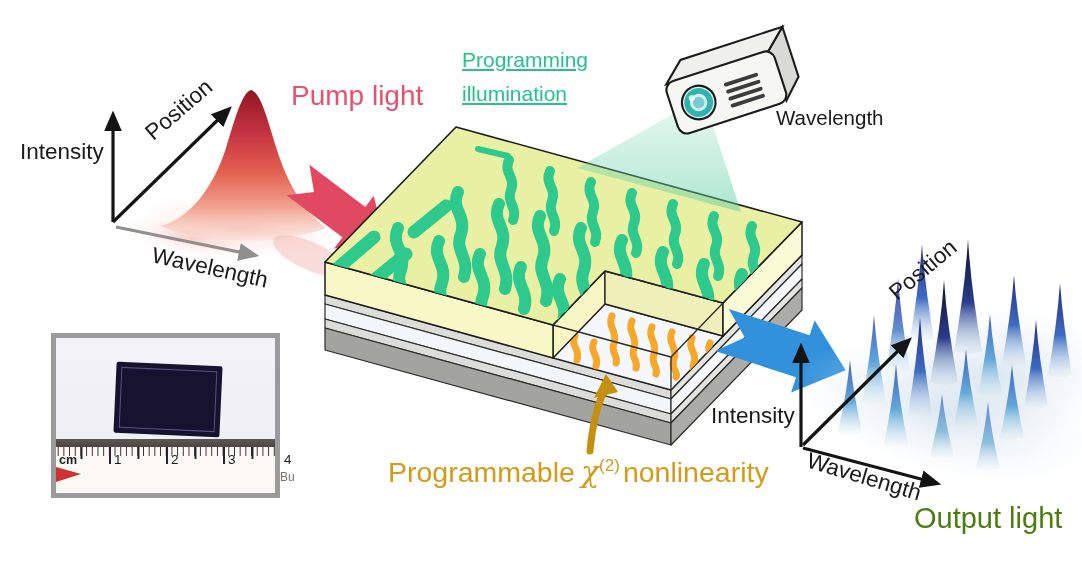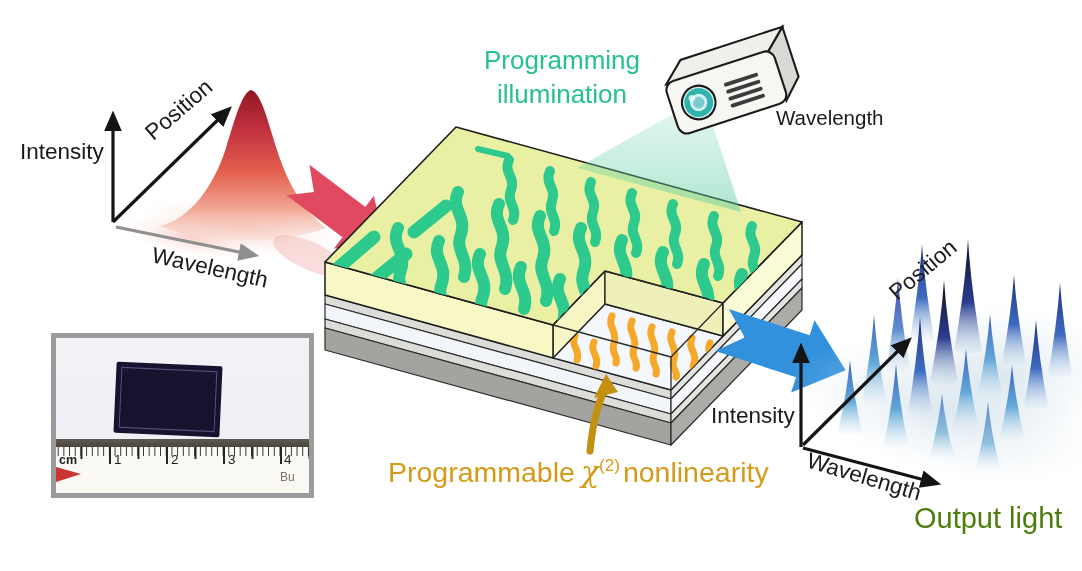--- a/index.html
+++ b/index.html
@@ -2,36 +2,36 @@
 <html><head>
 <meta charset="utf-8">
 <style>
   html,body{margin:0;padding:0;background:#fff;}
   #stage{position:relative;width:1082px;height:571px;background:#ffffff;overflow:hidden;
          font-family:"Liberation Sans",sans-serif;color:#1a1a1a;}
   #art{position:absolute;left:0;top:0;}
   .lbl{position:absolute;white-space:nowrap;line-height:1.05;}
   .axis{font-size:22.5px;color:#1a1a1a;}
   #pump-light{left:291px;top:81px;font-size:28px;color:#E8516E;}
-  #prog-illum{left:462px;top:43px;width:200px;text-align:center;font-size:26px;
-              line-height:34px;color:#26C28A;}
+  #prog-illum{left:462px;top:43px;width:200px;font-size:21px;
+              line-height:34px;color:#26C28A;text-decoration:underline;}
   #projector-label{left:776px;top:107px;font-size:20.5px;}
   #intensity-left{left:20px;top:140px;}
   #position-left{left:139px;top:98px;transform:rotate(-40.5deg);}
   #wavelength-left{left:151px;top:256px;transform:rotate(12.5deg);}
   #intensity-right{left:711px;top:404px;}
   #position-right{left:883px;top:258px;transform:rotate(-40deg);}
   #wavelength-right{left:805px;top:465px;transform:rotate(16.5deg);}
   #output-light{left:914px;top:503px;font-size:29px;color:#4d7c0f;}
   #programmable{left:388px;top:456px;font-size:28.5px;color:#D49A18;text-align:center;}
   #programmable .chi{font-family:"DejaVu Serif",serif;font-style:italic;font-size:30px;margin-left:6px;}
   #programmable .sup{font-size:17px;position:relative;top:-11px;}
   #programmable .post{margin-left:3px;}
   
-  #photo{position:absolute;left:51px;top:333px;width:263px;height:165px;box-sizing:border-box;
+  #photo{position:absolute;left:51px;top:333px;width:229px;height:165px;box-sizing:border-box;
          border:5px solid #9B9B9B;background:linear-gradient(#F3F2F7,#EEEDF3);}
   #sample-chip{position:absolute;left:59px;top:26px;width:106px;height:71px;background:#17132E;
                transform:rotate(2.6deg);border-radius:2px;}
   #sample-chip .inner{position:absolute;left:5px;top:5px;right:5px;bottom:5px;
                border:1.5px solid rgba(135,135,195,.55);}
   #ruler{position:absolute;left:0;top:101px;width:100%;height:54px;background:#FAF9F3;}
   #ruler .bar{position:absolute;left:0;top:0;width:100%;height:8px;
               background:linear-gradient(#5E5952,#4A453E);}
   #ruler .ticks{position:absolute;left:0;top:8px;width:100%;height:17px;
       background-image:
@@ -261,20 +261,21 @@
       <line x1="803" y1="448" x2="936" y2="483" marker-end="url(#ahB)"></line>
     </g>
   </g>
 
   <g>
     <path d="M590,451 C592,430 596,410 602,396" stroke="#C3900F" stroke-width="7" fill="none" stroke-linecap="round"></path>
     <polygon points="606,374 594,398 618,392" fill="#C3900F"></polygon>
   </g>
 </svg>
 
+<div class="lbl" id="pump-light">Pump light</div>
 
 <div class="lbl" id="prog-illum">
   <div>Programming</div>
   <div>illumination</div>
 </div>
 
 <div class="lbl" id="projector-label">Wavelength</div>
 
 <div class="lbl axis" id="intensity-left">Intensity</div>
 <div class="lbl axis" id="position-left">Position</div>

